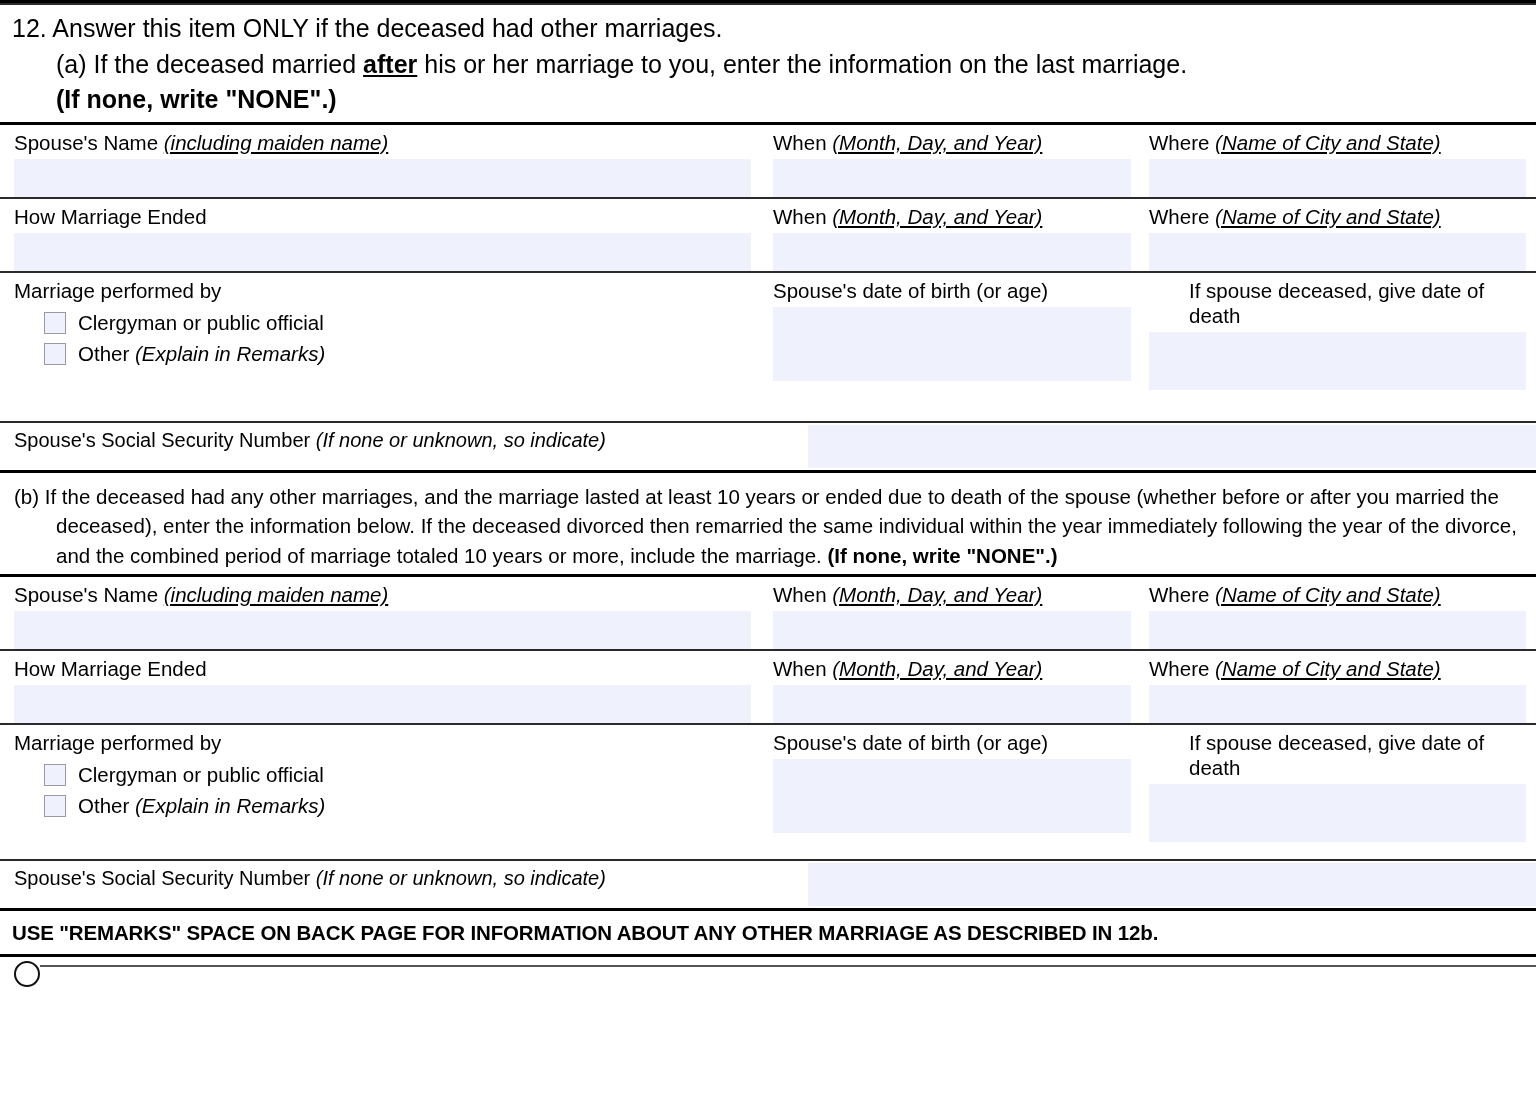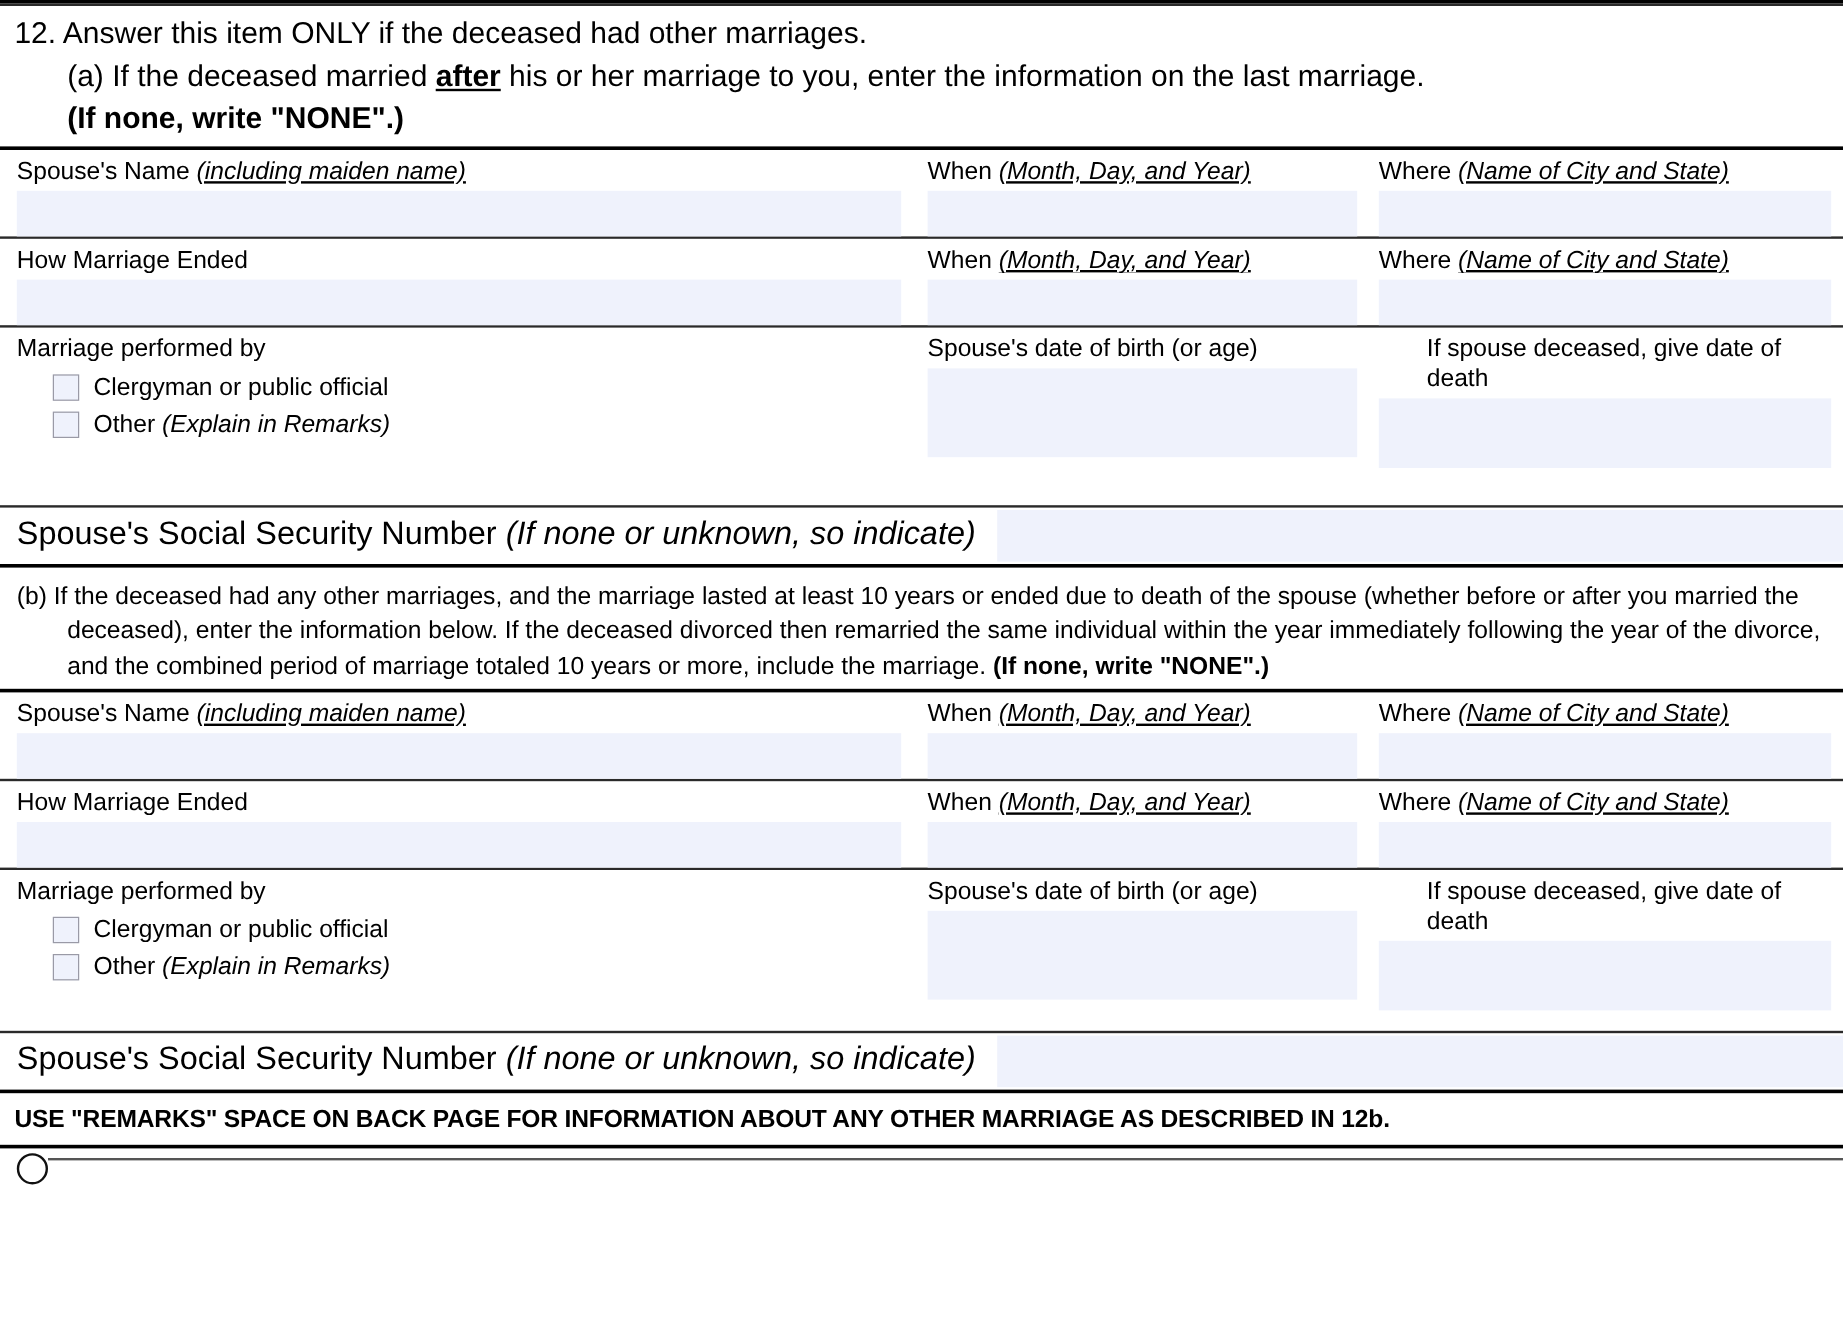--- a/index.html
+++ b/index.html
@@ -94,21 +94,21 @@
   .cbtext i { }
 
   
   .ssn-row {
     display: flex;
     align-items: stretch;
     height: 47px;
   }
   .ssn-lbl {
     padding: 6px 18px 0 14px;
-    font-size: 27px;
+    font-size: 20px;
     white-space: nowrap;
     flex: 0 0 808px;
   }
   .ssn-inp {
     flex: 1 1 auto;
     background: #eff2fc;
     margin: 2px 0 2px 0;
   }
 
   

